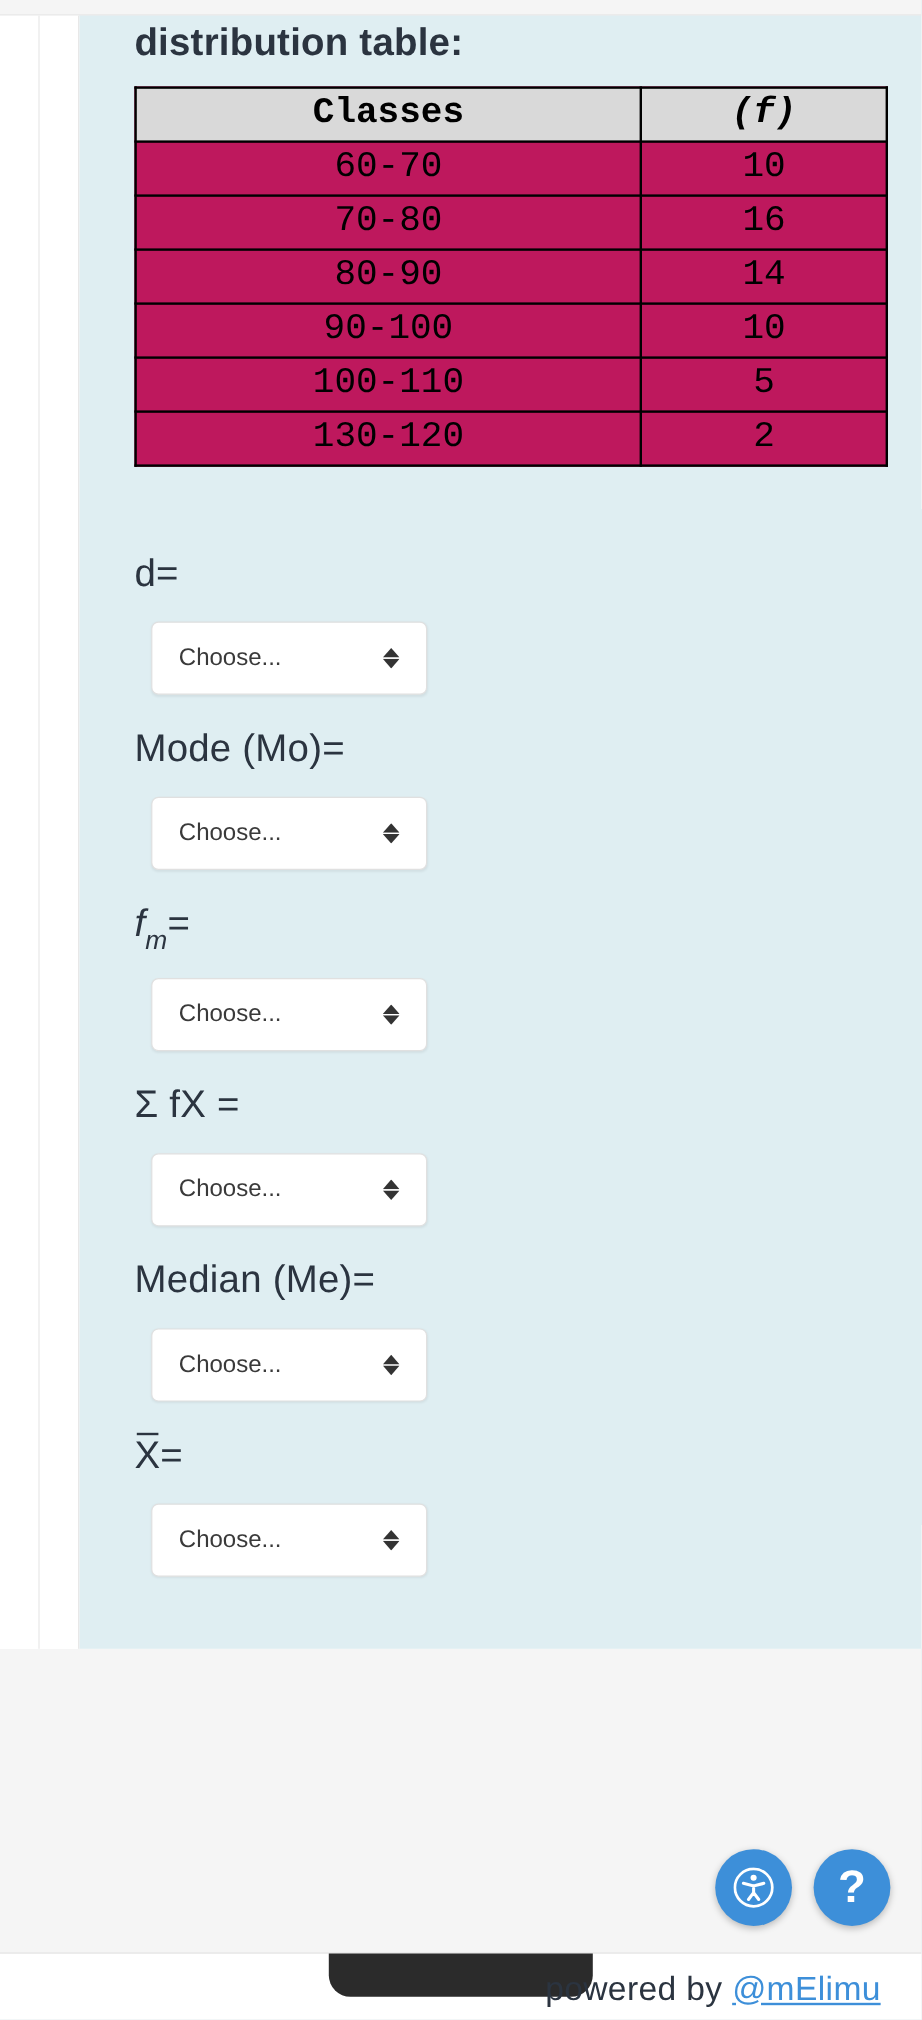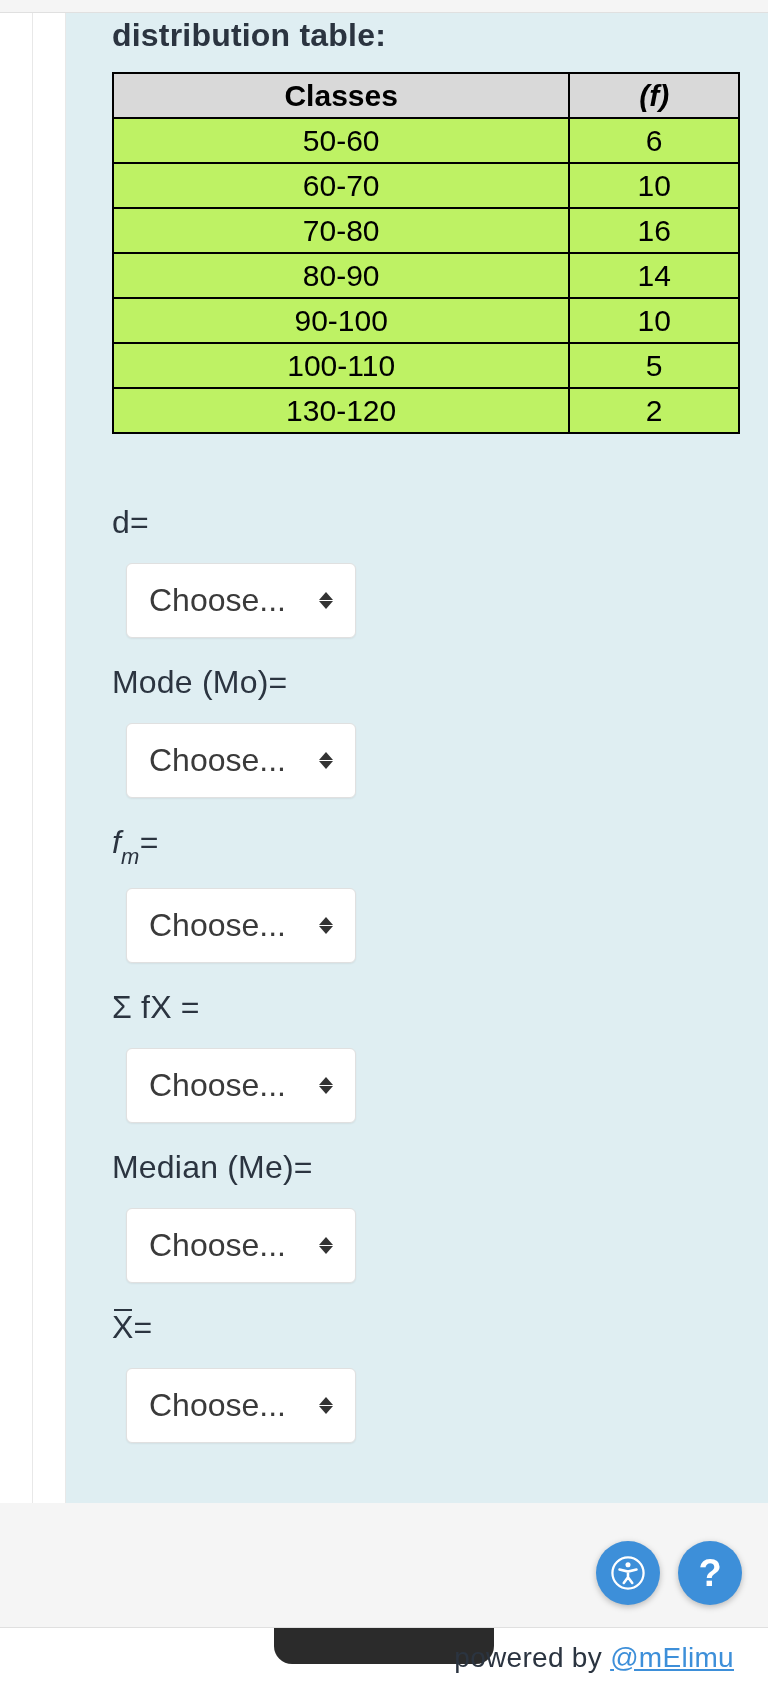--- a/index.html
+++ b/index.html
@@ -43,22 +43,22 @@
     font-size: 32px;
     color: #2b3440;
     letter-spacing: 0.2px;
     padding: 4px 0 18px 0;
     overflow: hidden;
     white-space: nowrap;
   }
   table.freq {
     border-collapse: collapse;
     width: 100%;
-    background: #bef264;
-    font-family: Liberation Sans, sans-serif;
+    background: #be185d;
+    font-family: Liberation Mono, monospace;
   }
   table.freq th, table.freq td {
     border: 2px solid #000;
     text-align: center;
     font-size: 30px;
     padding: 2px 6px;
     line-height: 1.3;
   }
   table.freq th {
     background: #d9d9d9;
@@ -84,21 +84,21 @@
     top: 4px;
   }
   .select-box {
     background: #fff;
     border: 1px solid #e0e0e0;
     border-radius: 6px;
     box-shadow: 0 1px 2px rgba(0,0,0,0.06);
     display: inline-flex;
     align-items: center;
     padding: 18px 22px;
-    font-size: 32px;
+    font-size: 20px;
     color: #3a3a3a;
     cursor: pointer;
     min-width: 230px;
     justify-content: space-between;
     gap: 18px;
     margin-left: 14px;
   }
   .chevrons {
     display: flex;
     flex-direction: column;
@@ -198,24 +198,20 @@
       <div class="title-cut">distribution table:</div>
 
       <table class="freq">
         <thead>
           <tr>
             <th>Classes</th>
             <th class="italic">(f)</th>
           </tr>
         </thead>
         <tbody>
-          <tr>
-            <td>50-60</td>
-            <td>6</td>
-          </tr>
           <tr>
             <td>60-70</td>
             <td>10</td>
           </tr>
           <tr>
             <td>70-80</td>
             <td>16</td>
           </tr>
           <tr>
             <td>80-90</td>

